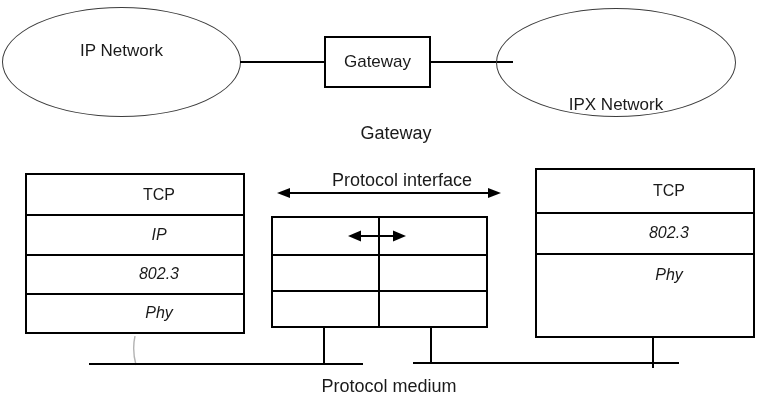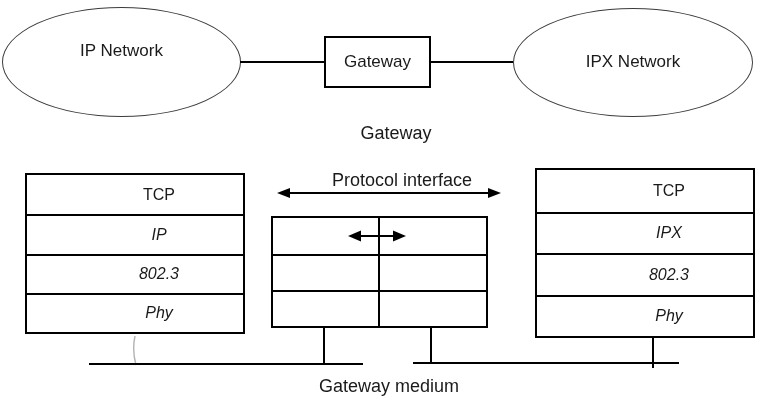--- a/index.html
+++ b/index.html
@@ -9,21 +9,21 @@
   }
   .abs{position:absolute;}
   
   .net-ellipse{
     border:1.5px solid #3c3c3c;border-radius:50%;
     display:flex;align-items:center;justify-content:center;
     font-size:17px;
   }
   .ellipse-ip{left:2px;top:7px;width:237px;height:108px;}
   .ellipse-ip span{transform:translateY(-11px);}
-  .ellipse-ipx{left:513px;top:8px;width:238px;height:107px;}
+  .ellipse-ipx{left:496px;top:8px;width:238px;height:107px;align-items:flex-end;}
   .ellipse-ipx span{transform:translateY(-1px);}
   
   .hline{background:#000;height:2px;}
   .conn-left{left:240px;top:61px;width:84px;}
   .conn-right{left:431px;top:61px;width:82px;}
   
   .gateway-box{
     left:324px;top:36px;width:103px;height:48px;border:2px solid #000;
     display:flex;align-items:center;justify-content:center;font-size:17px;background:#fff;
   }
@@ -115,22 +115,21 @@
 
   <div class="abs vline leg-gw-left"></div>
   <div class="abs vline leg-gw-right"></div>
   <div class="abs vline leg-right-stack"></div>
   <svg class="abs" style="left:130px;top:336px;" width="12" height="30" viewBox="0 0 12 30">
     <path d="M 5 0 C 3 9, 3 18, 6 29" fill="none" stroke="#b3b3b3" stroke-width="1.4"></path>
   </svg>
 
   <div class="abs stack right-stack">
     <div class="layer">TCP</div>
-    <div class="layer">IPX</div>
     <div class="layer">802.3</div>
     <div class="layer">Phy</div>
   </div>
 
   <div class="abs hline medium-left"></div>
   <div class="abs hline medium-right"></div>
-  <div class="abs section-label physical-medium-label">Gateway medium</div>
+  <div class="abs section-label physical-medium-label">Protocol medium</div>
 
 </div>
 
 </body></html>

